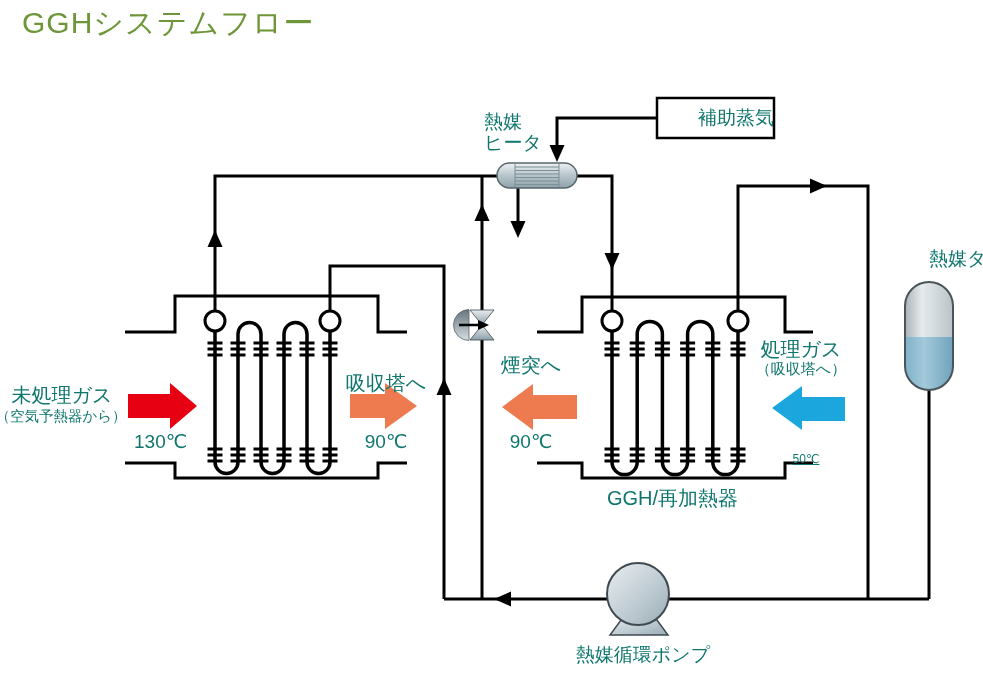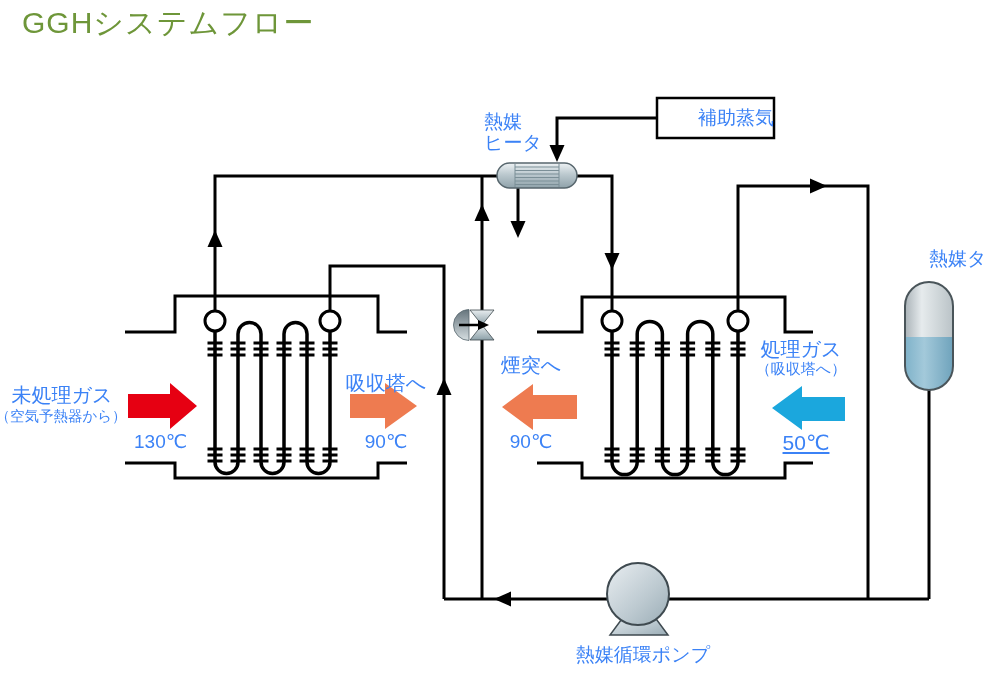--- a/index.html
+++ b/index.html
@@ -1,34 +1,34 @@
 <!DOCTYPE html>
 <html><head>
 <meta charset="utf-8">
 <style>
   html,body{margin:0;padding:0;background:#ffffff;width:983px;height:700px;overflow:hidden;
     font-family:"Liberation Sans","DejaVu Sans",sans-serif;}
   .stage{position:relative;width:798px;height:700px;}
   .stage svg{position:absolute;left:0;top:0;}
-  .lbl{position:absolute;color:#3b82f6;white-space:nowrap;line-height:1.12;}
+  .lbl{position:absolute;color:#0f766e;white-space:nowrap;line-height:1.12;}
   .ctr{transform:translateX(-50%);text-align:center;}
   .title{left:22px;top:6px;font-size:30px;letter-spacing:1px;color:#6e9639;}
   .heater-lbl{left:484px;top:111px;font-size:19px;}
   .aux-box-lbl{left:657px;top:107px;width:117px;text-align:right;font-size:19px;}
   .tank-lbl{left:929px;top:248px;font-size:19px;}
   .raw-lbl{left:62px;top:384px;font-size:20px;}
   .raw-sub{left:61px;top:408px;font-size:14.5px;}
   .t130{left:134px;top:431px;font-size:19px;}
   .absorber-lbl{left:386px;top:372px;font-size:20px;text-align:right;}
   .t90a{left:386px;top:431px;font-size:19px;}
   .stack-lbl{left:531px;top:354px;font-size:20px;}
   .t90b{left:531px;top:431px;font-size:19px;}
   .treated-lbl{left:801px;top:338px;font-size:20px;}
   .treated-sub{left:801px;top:361px;font-size:15px;font-family:Liberation Serif, serif;}
-  .t50{left:806px;top:431px;font-size:21px;text-decoration:underline;}
+  .t50{left:806px;top:453px;font-size:12px;text-decoration:underline;}
   .lex-lbl{left:102px;top:485px;font-size:20px;}
   .rex-lbl{left:607px;top:487px;font-size:20px;}
   .pump-lbl{left:643px;top:644px;font-size:19px;}
 </style>
 </head>
 <body>
 
 <div class="stage">
 
   <svg width="983" height="700" viewBox="0 0 983 700">
@@ -233,14 +233,15 @@
   <div class="lbl absorber-lbl ctr">吸収塔へ</div>
   <div class="lbl t90a ctr">90℃</div>
 
   <div class="lbl stack-lbl ctr">煙突へ</div>
   <div class="lbl t90b ctr">90℃</div>
 
   <div class="lbl treated-lbl ctr">処理ガス</div>
   <div class="lbl treated-sub ctr">（吸収塔へ）</div>
   <div class="lbl t50 ctr">50℃</div>
 
+  <div class="lbl rex-lbl">GGH/再加熱器</div>
   <div class="lbl pump-lbl ctr">熱媒循環ポンプ</div>
 </div>
 
 </body></html>

